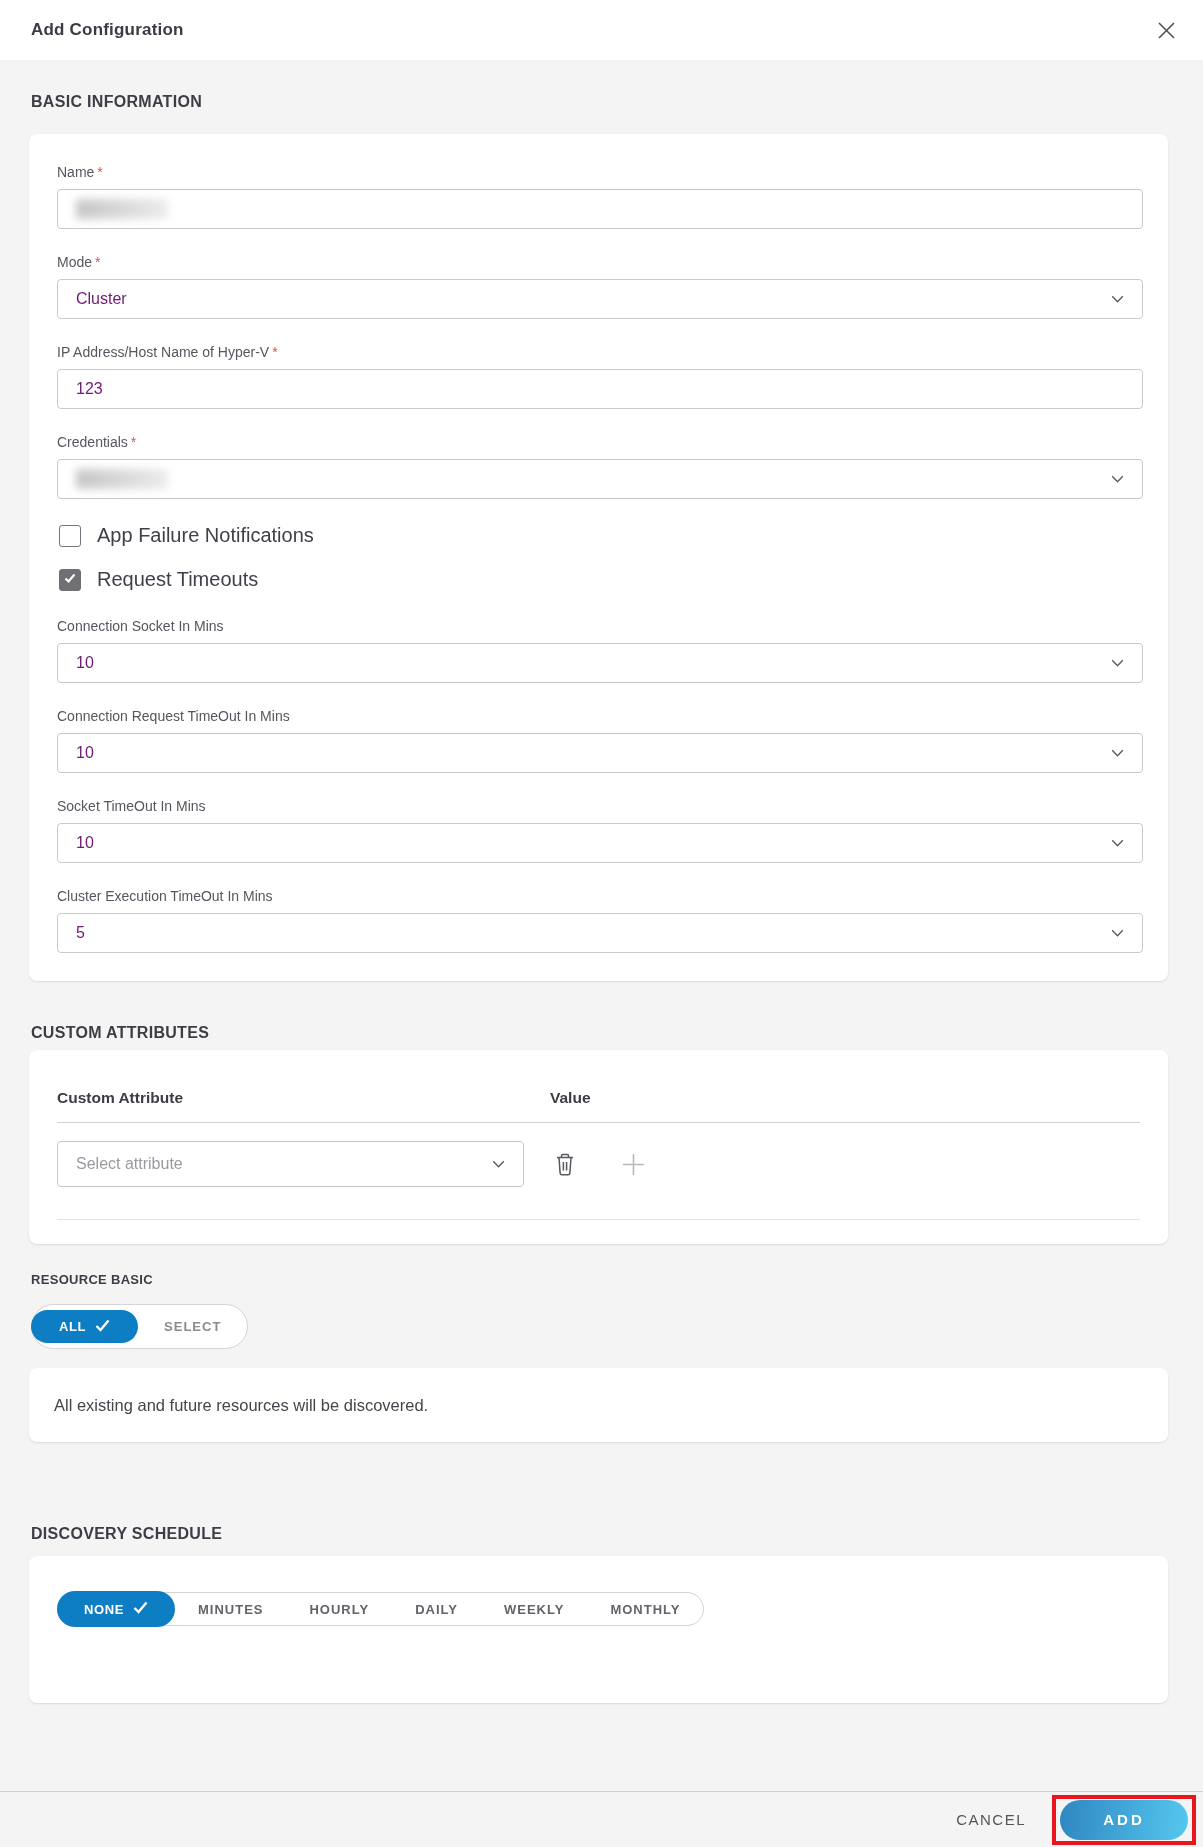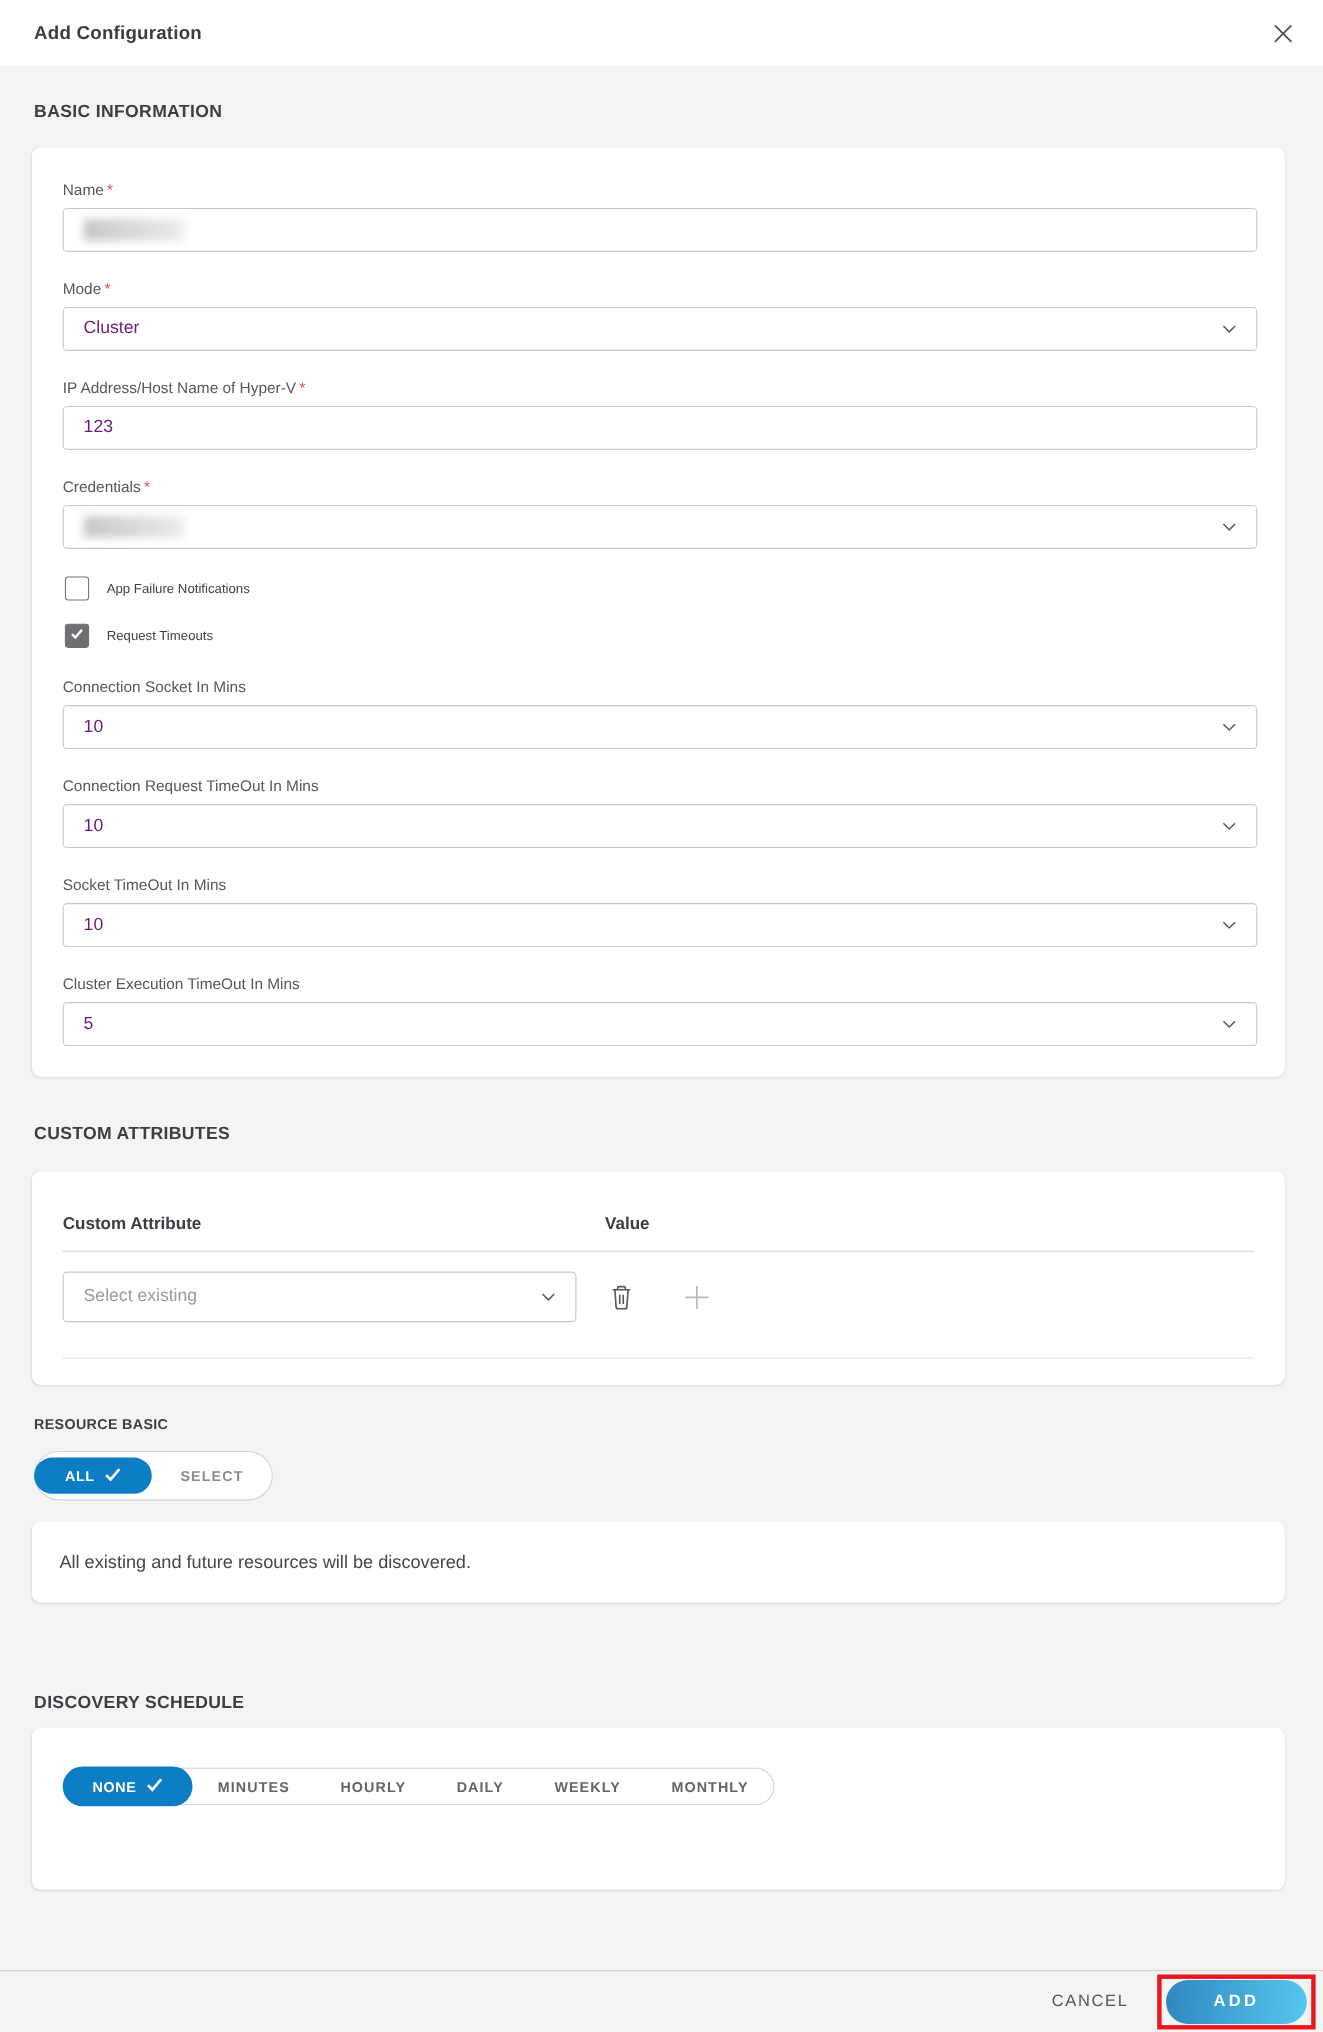--- a/index.html
+++ b/index.html
@@ -50,21 +50,21 @@
   }
   
   .check-row { display:flex; align-items:center; gap:16px; margin:0 0 21px 2px; }
   .check-row.last { margin-bottom:27px; }
   .checkbox {
     width:22px; height:22px; border-radius:3px; background:#fff;
     border:1.5px solid #74747c; cursor:pointer; flex:0 0 auto;
     display:flex; align-items:center; justify-content:center;
   }
   .checkbox.checked { background:#6f6f74; border-color:#6f6f74; }
-  .check-label { font-size:12px; color:#40404a; }
+  .check-label { font-size:20px; color:#40404a; }
   
   .card-custom { padding:38px 28px 24px 28px; }
   .attr-headers { display:flex; }
   .attr-headers .col1 { width:493px; flex:0 0 auto; }
   .attr-header { font-size:15.5px; font-weight:700; color:#3c3c44; line-height:20px; }
   .attr-divider { border:none; border-top:1px solid #d2d2d2; margin-top:14px; }
   .attr-divider.bottom { border-top:1px solid #dde3e9; }
   .attr-row { display:flex; align-items:center; padding:18px 0; gap:26px; }
   .attr-select {
     position:relative; height:46px; width:467px; flex:0 0 auto;
@@ -242,31 +242,31 @@
           <svg width="17" height="17" viewBox="0 0 16 16">
               <path d="M3 5.5 L8 10.5 L13 5.5" fill="none" stroke="#5a5a5f" stroke-width="1.3"></path>
             </svg>
         </span>
       </div>
     </div>
 
   </div>
 
   
-  <div class="section-heading" style="margin-top:42px; margin-bottom:24px">CUSTOM ATTRIBUTES</div>
+  <div class="section-heading" style="margin-top:42px; margin-bottom:7px">CUSTOM ATTRIBUTES</div>
 
   <div class="card card-custom">
     <div class="attr-headers">
       <div class="attr-header col1">Custom Attribute</div>
       <div class="attr-header">Value</div>
     </div>
     <hr class="attr-divider">
     <div class="attr-row">
       <div class="attr-select">
-        <span>Select existing</span>
+        <span>Select attribute</span>
         <span class="chevron">
           <svg width="17" height="17" viewBox="0 0 16 16">
               <path d="M3 5.5 L8 10.5 L13 5.5" fill="none" stroke="#5a5a5f" stroke-width="1.3"></path>
             </svg>
         </span>
       </div>
       <button class="icon-btn">
         <span>
           <svg width="22" height="25" viewBox="0 0 22 25" fill="none" stroke="#58585f" stroke-width="1.5">
             <path d="M3 5.5 h16"></path>

